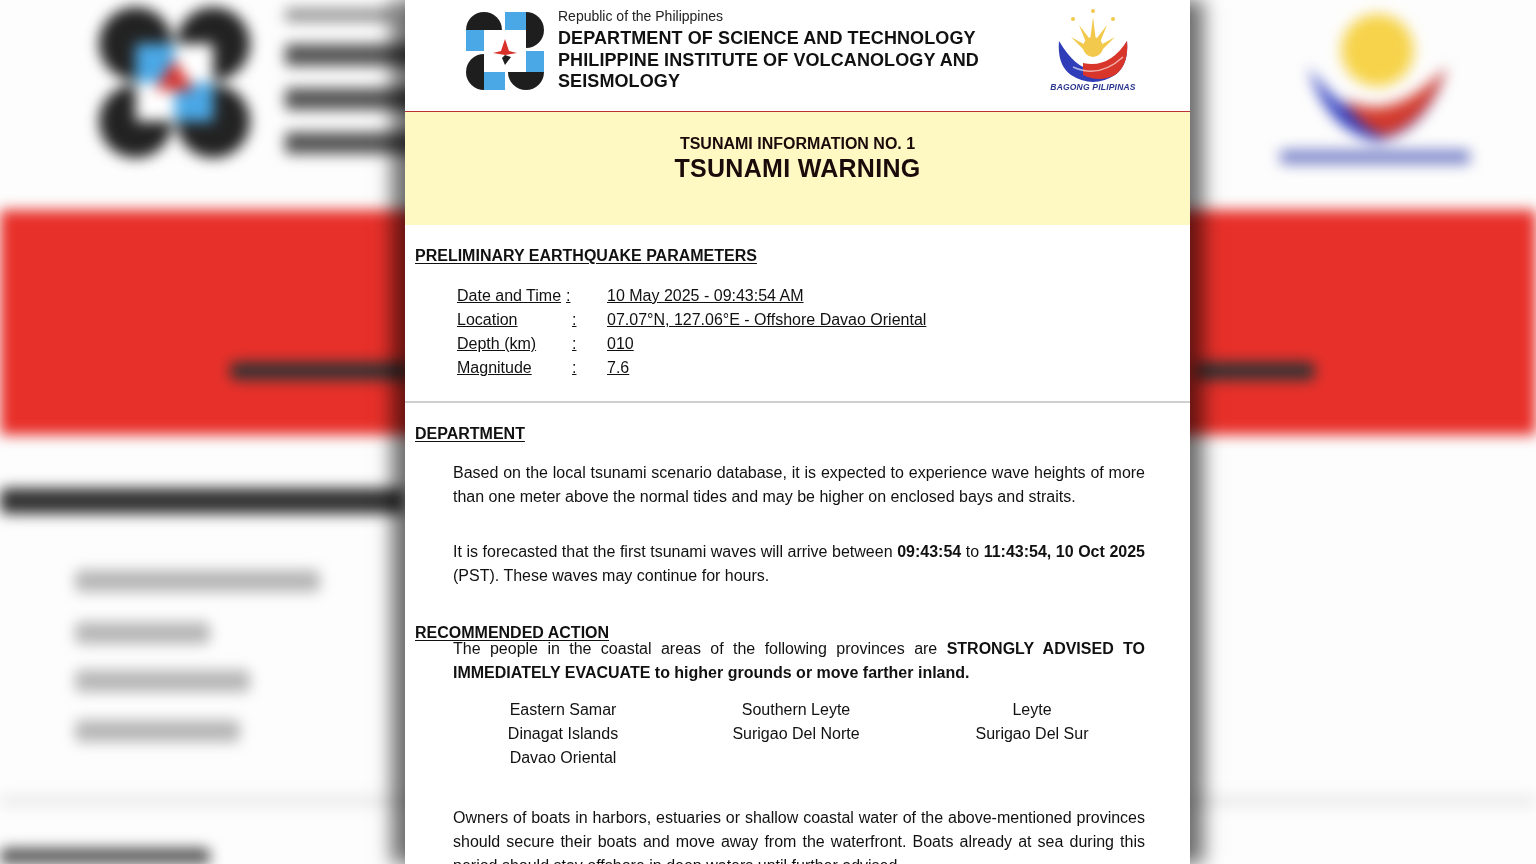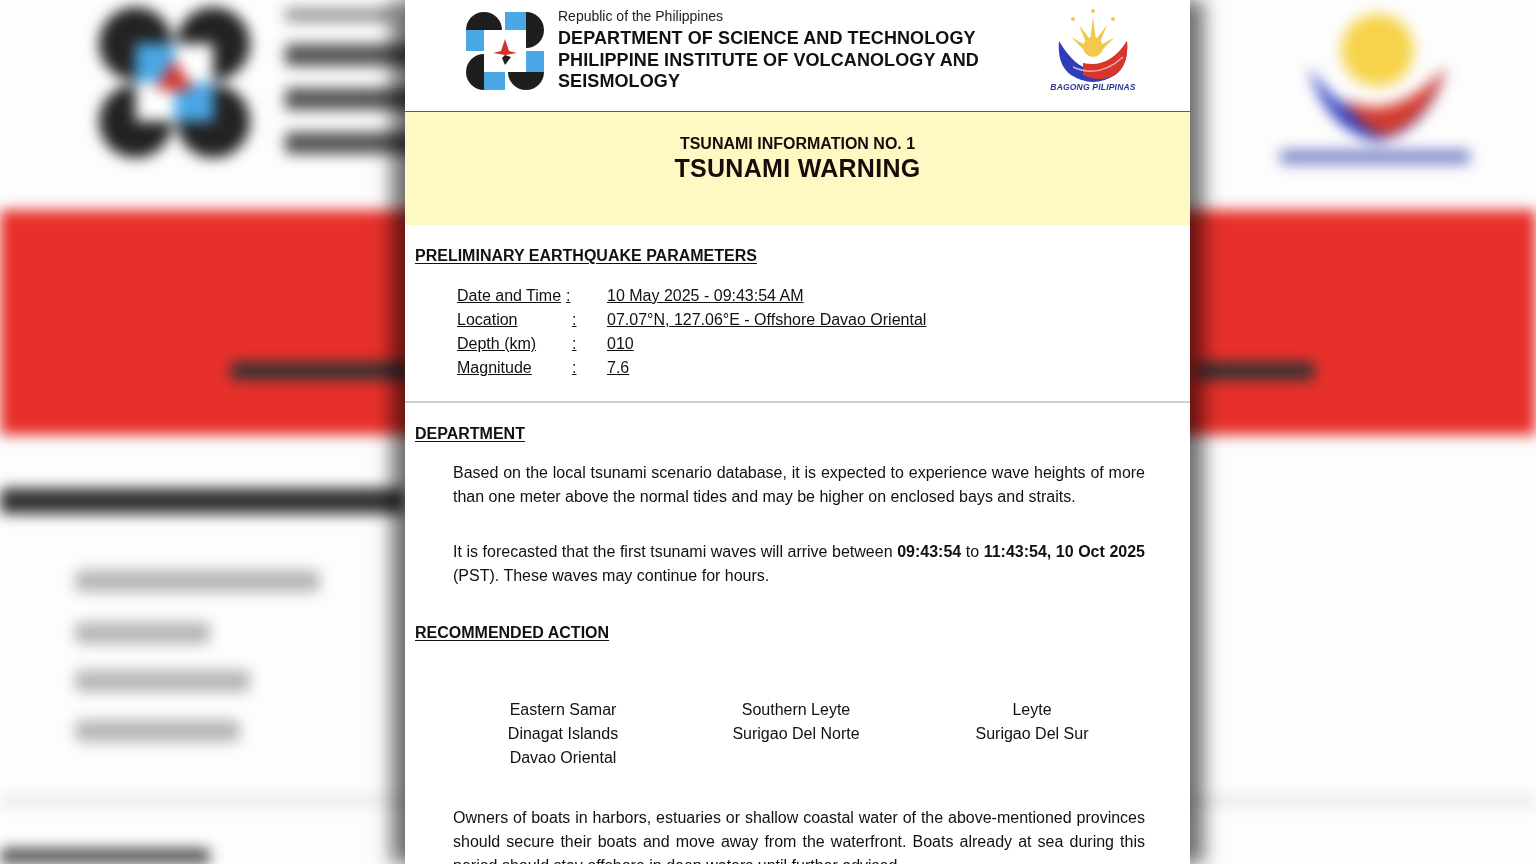--- a/index.html
+++ b/index.html
@@ -165,20 +165,21 @@
   <div class="divider"></div>
 
   <div class="section-title" style="top:425px;">DEPARTMENT</div>
 
   <div class="para" style="top:461px;">Based on the local tsunami scenario database, it is expected to experience wave heights of more than one meter above the normal tides and may be higher on enclosed bays and straits.</div>
 
   <div class="para" style="top:540px;"><span>It is forecasted that the first tsunami waves will arrive between </span><b>09:43:54</b><span> to </span><b>11:43:54, 10 Oct 2025</b><span> (PST). These waves may continue for hours.</span></div>
 
   <div class="section-title" style="top:624px;">RECOMMENDED ACTION</div>
 
+  <div class="para" style="top:637px;"><span>The people in the coastal areas of the following provinces are </span><b>STRONGLY ADVISED TO IMMEDIATELY EVACUATE to higher grounds or move farther inland.</b></div>
 
   <div class="provinces">
     <div class="prov-grid">
       <span>Eastern Samar</span>
       <span>Southern Leyte</span>
       <span>Leyte</span>
       <span>Dinagat Islands</span>
       <span>Surigao Del Norte</span>
       <span>Surigao Del Sur</span>
       <span>Davao Oriental</span>

